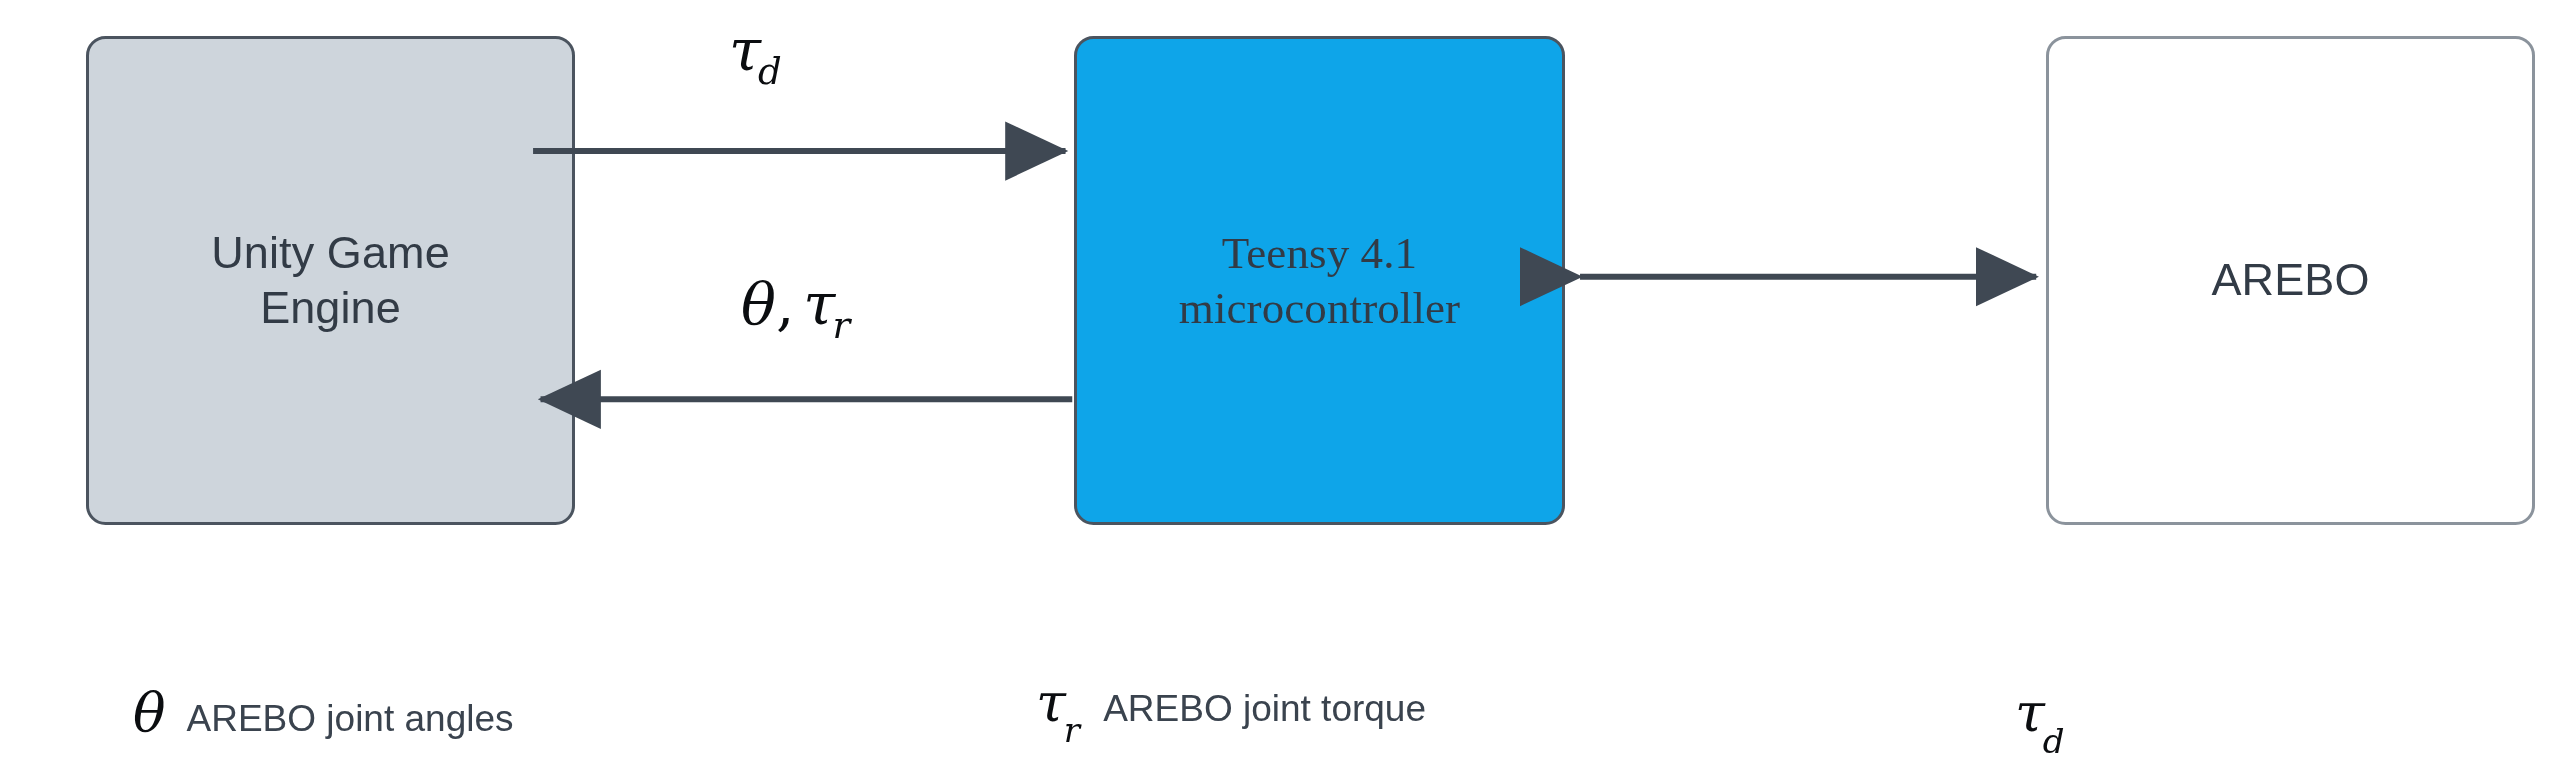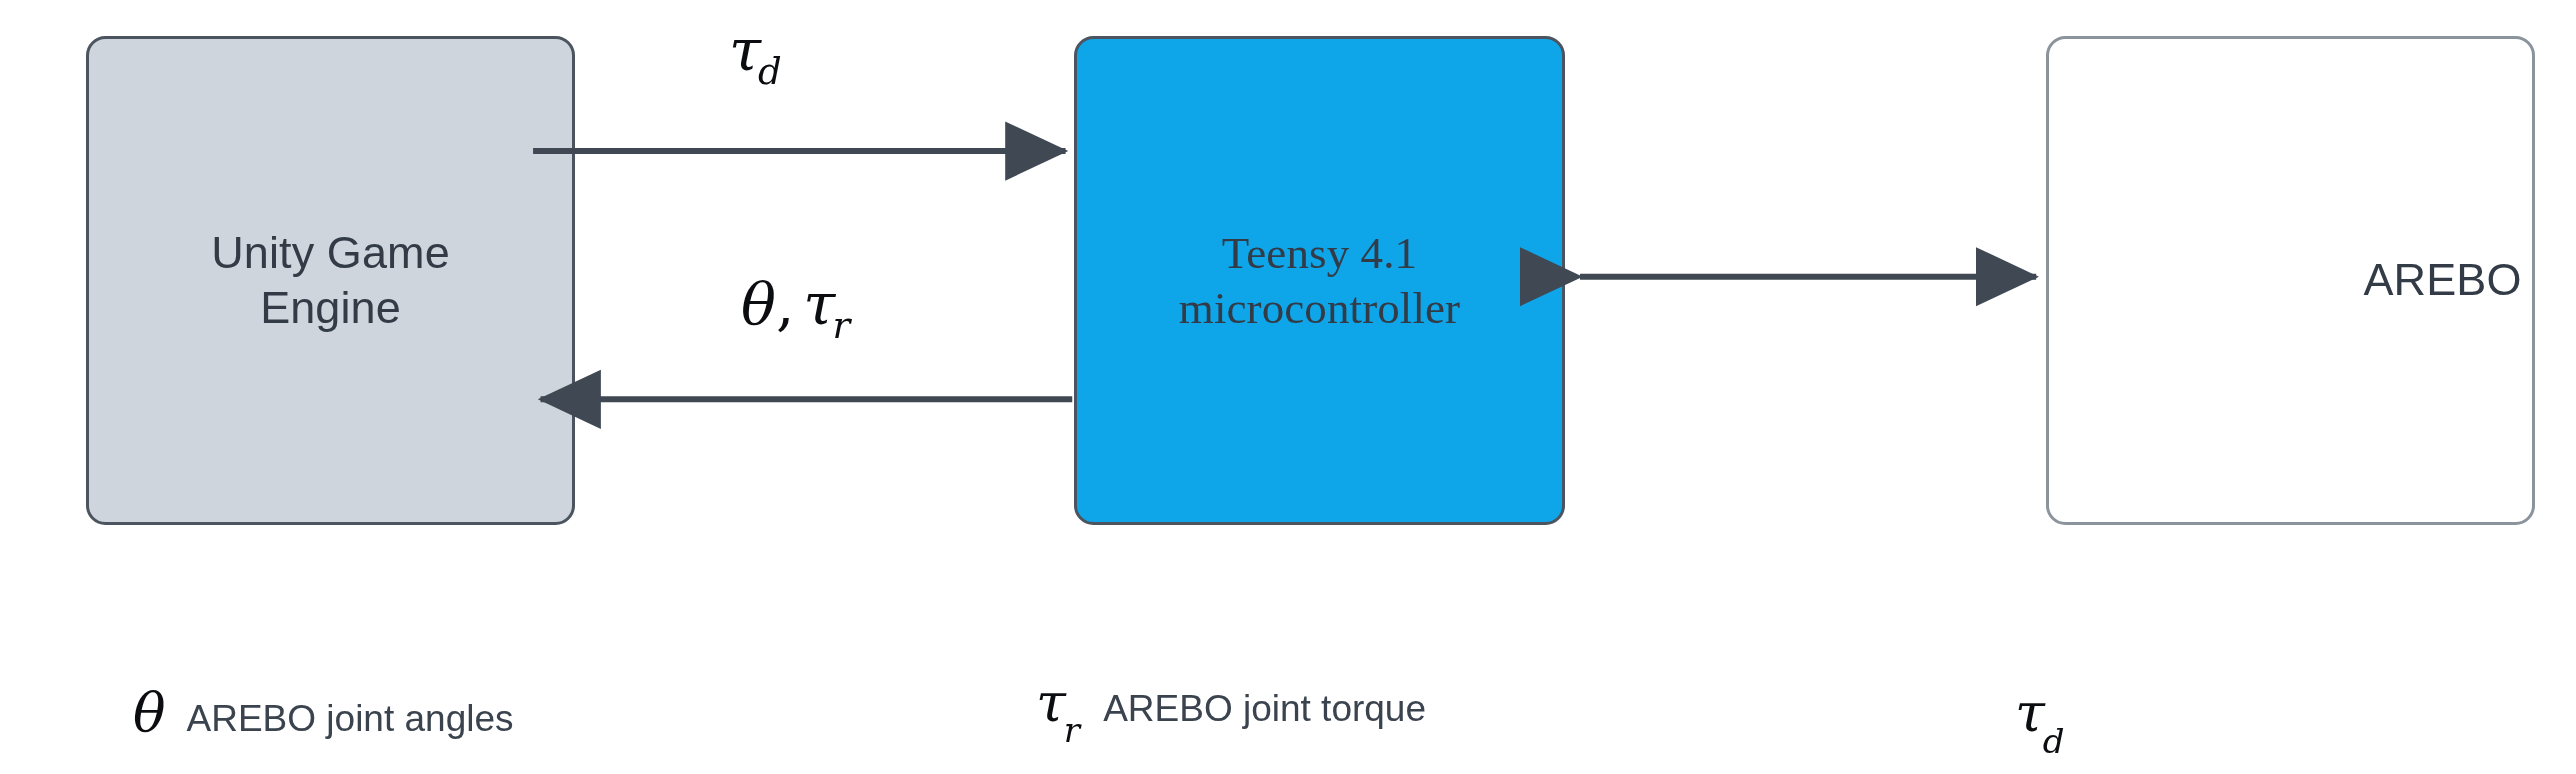--- a/index.html
+++ b/index.html
@@ -51,21 +51,20 @@
     width: 491px; height: 489px;
     background: #0ea5e9;
     border: 3.7px solid #4b545f;
     font-family: Liberation Serif, serif;
   }
   #block-arebo {
     left: 2046px; top: 36px;
     width: 489px; height: 489px;
     background: #ffffff;
     border: 3px solid #8b939c;
-    justify-content: flex-end;
   }
 
   
   #connectors {
     position: absolute;
     left: 0; top: 0;
     width: 2576px;
     height: 774px;
     pointer-events: none;
   }

